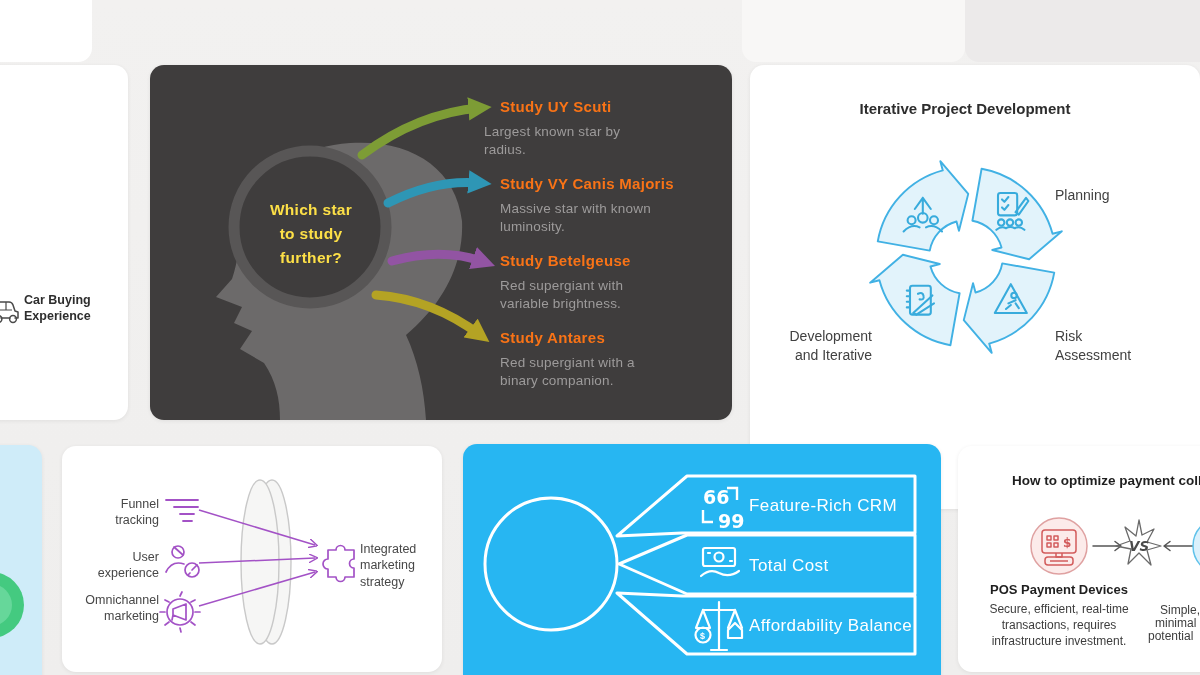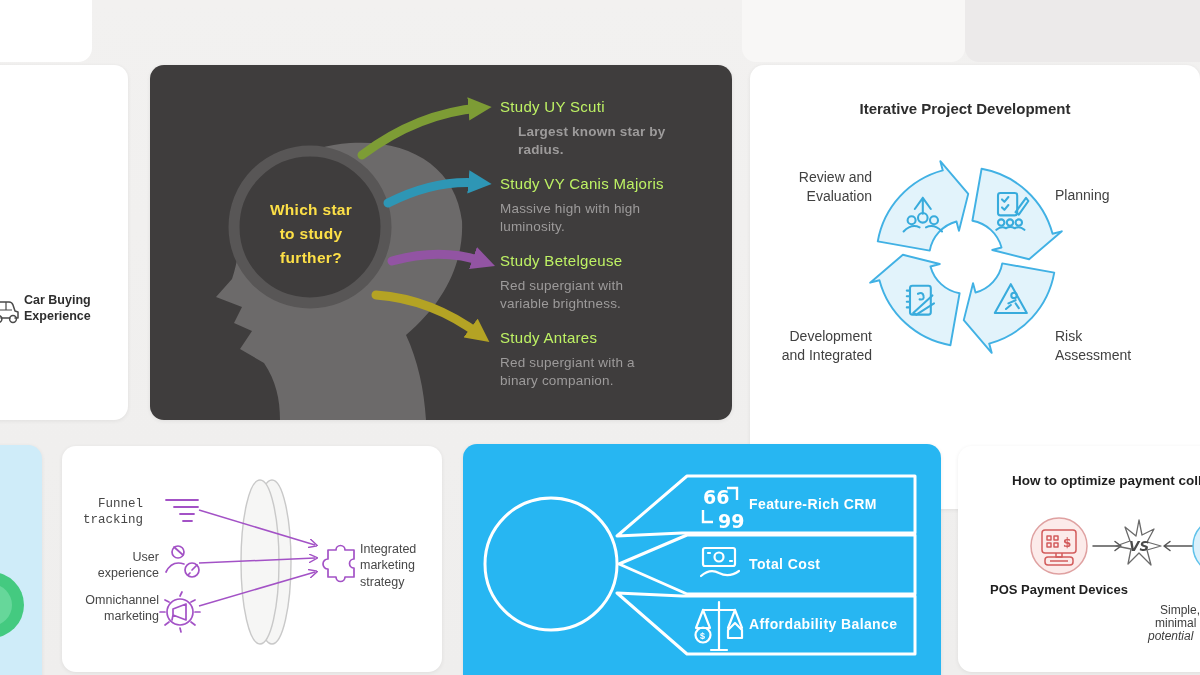--- a/index.html
+++ b/index.html
@@ -13,28 +13,28 @@
   .card{position:absolute;background:#ffffff;border-radius:14px;
         box-shadow:0 1px 4px rgba(0,0,0,0.07);}
   .prelines{white-space:pre-line;}
   .cta{
     position:absolute;left:1029px;top:21px;width:152px;height:44px;
     background:#3f3d3d;border-radius:9px;color:#ffffff;border:none;
     display:flex;align-items:center;justify-content:center;gap:9px;
     font-size:14.5px;cursor:pointer;font-family:inherit;
   }
   
-  .mm-title{position:absolute;color:#bef264;font-weight:normal;font-size:15px;letter-spacing:.3px;}
+  .mm-title{position:absolute;color:#f97316;font-weight:bold;font-size:15px;letter-spacing:.3px;}
   .mm-desc{position:absolute;color:#9d9b9b;font-size:13.5px;line-height:1.35;width:205px;letter-spacing:.2px;}
   
   .cy-label{position:absolute;color:#414141;font-size:14px;line-height:1.35;}
   
   .fl-label{position:absolute;color:#474747;font-size:12.5px;line-height:1.3;text-align:right;}
   
-  .bd-branch{position:absolute;color:#ffffff;font-size:14px;font-weight:bold;letter-spacing:.4px;}
+  .bd-branch{position:absolute;color:#ffffff;font-size:17px;font-weight:normal;letter-spacing:.4px;}
   
   .pm-sub{position:absolute;color:#3d3d3d;font-size:12px;line-height:1.32;text-align:center;}
   .pm-bold{position:absolute;color:#1f1f1f;font-size:13px;font-weight:bold;text-align:center;}
 </style>
 </head>
 <body>
 
 <div id="stage">
 
   <div class="abs" style="left:-20px;top:-20px;width:112px;height:82px;background:#ffffff;border-radius:14px;"></div>
@@ -82,26 +82,26 @@
       <path d="M238 138 Q285 114 330 118" fill="none" stroke="#2e96b5" stroke-width="9" stroke-linecap="round" marker-end="url(#mTeal)"></path>
       <path d="M242 196 Q292 182 334 197" fill="none" stroke="#9254a3" stroke-width="9" stroke-linecap="round" marker-end="url(#mPurple)"></path>
       <path d="M226 230 Q282 234 330 270" fill="none" stroke="#b4a324" stroke-width="9" stroke-linecap="round" marker-end="url(#mYellow)"></path>
     </svg>
     <div class="abs prelines" style="left:100px;top:133px;width:122px;text-align:center;color:#fde047;font-weight:bold;font-size:15.5px;line-height:1.55;letter-spacing:.3px;">Which star
 to study
 further?</div>
 
     <div>
       <div class="mm-title" style="left:350px;top:33px;">Study UY Scuti</div>
-      <div class="mm-desc prelines" style="left:368px;top:58px;font-weight:bold;">Largest known star by
+      <div class="mm-desc prelines" style="left:334px;top:58px;">Largest known star by
 radius.</div>
     </div>
     <div>
       <div class="mm-title" style="left:350px;top:110px;">Study VY Canis Majoris</div>
-      <div class="mm-desc prelines" style="left:350px;top:135px;">Massive high with high
+      <div class="mm-desc prelines" style="left:350px;top:135px;">Massive star with known
 luminosity.</div>
     </div>
     <div>
       <div class="mm-title" style="left:350px;top:187px;">Study Betelgeuse</div>
       <div class="mm-desc prelines" style="left:350px;top:212px;">Red supergiant with
 variable brightness.</div>
     </div>
     <div>
       <div class="mm-title" style="left:350px;top:264px;">Study Antares</div>
       <div class="mm-desc prelines" style="left:350px;top:289px;">Red supergiant with a
@@ -139,25 +139,23 @@
         <path d="M80 192 h-4 M80 199 h-4 M80 206 h-4 M80 213 h-4"></path>
         <path d="M90 196 q6 -3 7 3 q1 5 -5 4"></path>
         <path d="M84 220 L108 198 M88 222 L110 208 M84 220 L88 222"></path>
       </g>
       <g fill="none" stroke="#38abdc" stroke-width="2.6" stroke-linecap="round" stroke-linejoin="round">
         <path d="M206 184 L226 220 L186 220 Z"></path>
         <circle cx="210" cy="198" r="3.4"></circle>
         <path d="M203 208 L212 204 M200 215 L206 210 M212 208 L216 214"></path>
       </g>
     </svg>
-    <div class="cy-label prelines" style="left:10px;top:103px;width:112px;text-align:right;">Review and
-Evaluation</div>
     <div class="cy-label" style="left:305px;top:121px;">Planning</div>
     <div class="cy-label prelines" style="left:10px;top:262px;width:112px;text-align:right;">Development
-and Integrated</div>
+and Iterative</div>
     <div class="cy-label prelines" style="left:305px;top:262px;">Risk
 Assessment</div>
   </div>
 
   <div class="card" style="left:-32px;top:445px;width:74px;height:245px;background:#cfecf9;"></div>
   <div class="abs" style="left:-42px;top:572px;width:66px;height:66px;border-radius:50%;background:#44ca80;"></div>
   <div class="abs" style="left:-30px;top:584px;width:42px;height:42px;border-radius:50%;background:#66d79a;"></div>
 
   <div class="card" style="left:62px;top:446px;width:380px;height:226px;">
     <svg class="abs" style="left:0;top:0;" width="380" height="226" viewBox="0 0 380 226">
@@ -185,21 +183,21 @@
       </g>
       <g fill="none" stroke="#a352c6" stroke-width="1.7" stroke-linejoin="round" stroke-linecap="round">
         <circle cx="118" cy="166" r="13"></circle>
         <path d="M118 150 l2 -4 M129 156 l4 -2 M133 166 l5 0 M129 176 l4 3 M118 182 l1 4 M107 176 l-4 3 M103 166 l-5 0 M107 156 l-4 -2"></path>
         <path d="M111 163 L124 158 L124 174 L111 169 Z M111 169 l-1 5"></path>
       </g>
       <g fill="none" stroke="#a352c6" stroke-width="1.7" stroke-linejoin="round">
         <path d="M266 104 h8 a4.5 4.5 0 0 1 9 0 h9 v9 a4.5 4.5 0 0 0 0 9 v9 h-9 a4.5 4.5 0 0 1 -9 0 h-8 v-8 a4.5 4.5 0 0 1 0 -10 Z"></path>
       </g>
     </svg>
-    <div class="fl-label prelines" style="left:4px;top:50px;width:77px;font-family:Liberation Mono, monospace;">Funnel
+    <div class="fl-label prelines" style="left:20px;top:50px;width:77px;">Funnel
 tracking</div>
     <div class="fl-label prelines" style="left:20px;top:103px;width:77px;">User
 experience</div>
     <div class="fl-label prelines" style="left:5px;top:146px;width:92px;">Omnichannel
 marketing</div>
     <div class="fl-label prelines" style="left:298px;top:95px;width:80px;text-align:left;">Integrated
 marketing
 strategy</div>
   </div>
 
@@ -257,19 +255,22 @@
         <text x="171" y="105" font-size="13.5" font-weight="bold" fill="#4a4a4a" font-family="'DejaVu Sans',sans-serif" font-style="italic">VS</text>
       </g>
       <path d="M236 100 H207 M212 95.5 L206 100 L212 104.5" fill="none" stroke="#555555" stroke-width="1.5" stroke-linecap="round" stroke-linejoin="round"></path>
       <circle cx="263" cy="100" r="28" fill="#dbf1fc" stroke="#5fc2ea" stroke-width="1.5"></circle>
       <g fill="none" stroke="#3fb3e2" stroke-width="1.5">
         <rect x="252" y="85" width="21" height="30" rx="3"></rect>
         <path d="M258 110 h9"></path>
       </g>
     </svg>
     <div class="pm-bold" style="left:21px;top:136px;width:160px;">POS Payment Devices</div>
+    <div class="pm-sub prelines" style="left:16px;top:156px;width:170px;">Secure, efficient, real-time
+transactions, requires
+infrastructure investment.</div>
     <div class="pm-bold" style="left:210px;top:136px;width:100px;">UPI</div>
     <div class="pm-sub" style="left:202px;top:157px;text-align:left;">Simple,</div>
     <div class="pm-sub" style="left:197px;top:170px;text-align:left;">minimal</div>
-    <div class="pm-sub" style="left:190px;top:183px;text-align:right;font-style:italic;">potential</div>
+    <div class="pm-sub" style="left:190px;top:183px;text-align:right;">potential</div>
   </div>
 
 </div>
 
 </body></html>

